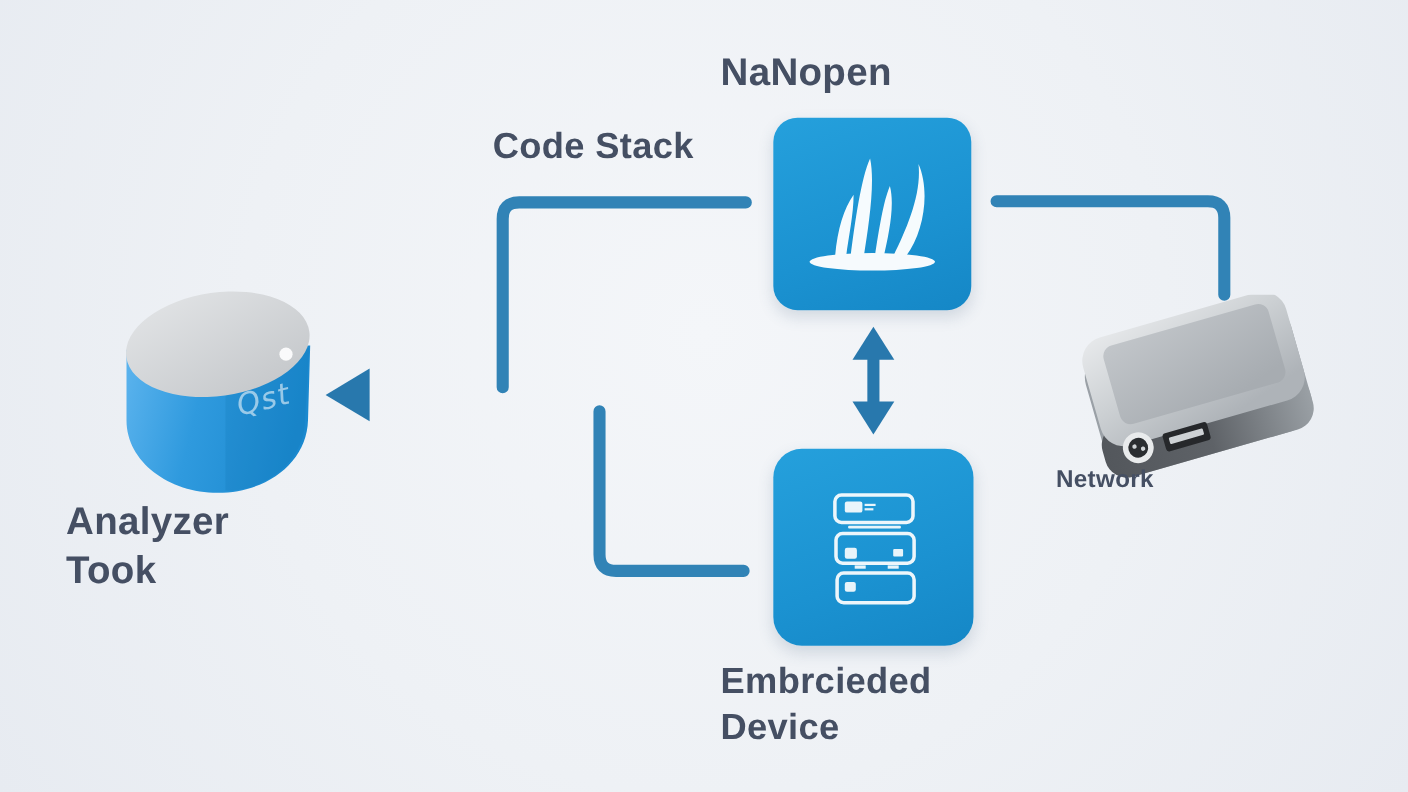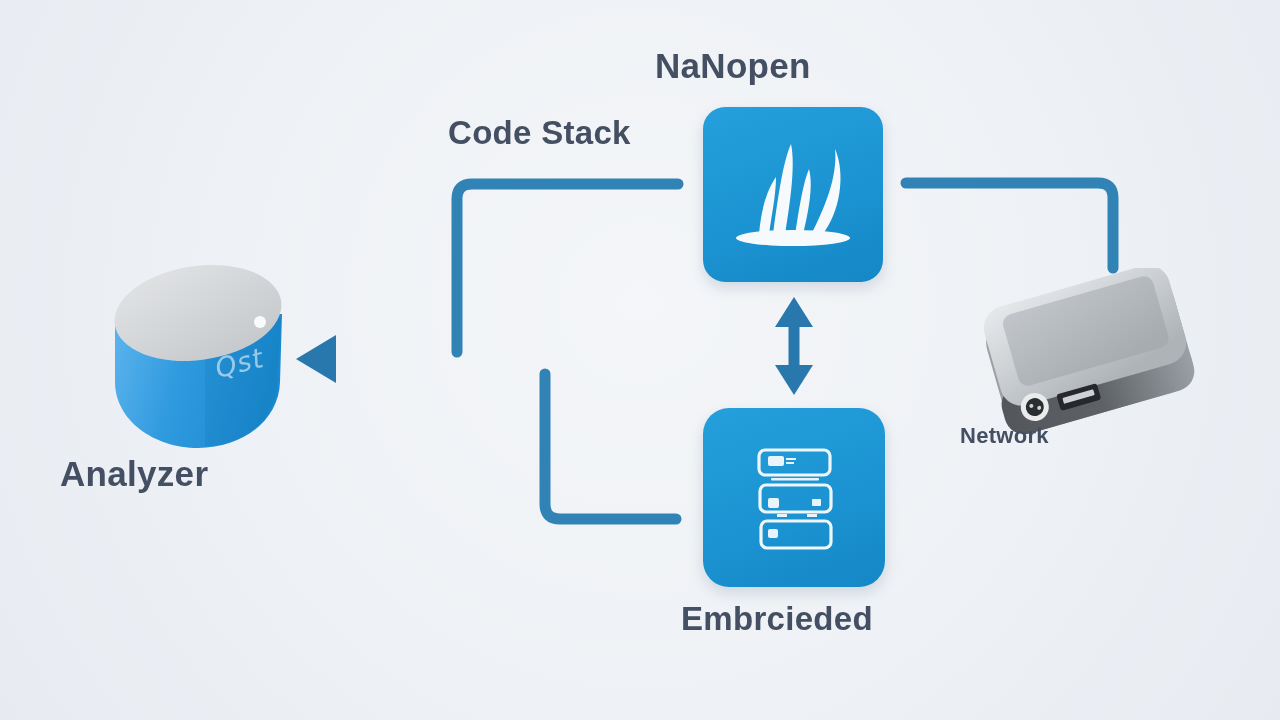--- a/index.html
+++ b/index.html
@@ -13,21 +13,21 @@
   }
   .connectors{position:absolute;left:0;top:0;width:1280px;height:720px;}
   .label{
     position:absolute;color:#454f63;font-weight:700;text-align:left;
     letter-spacing:.3px;line-height:1.28;
   }
   .lbl-nanopen{left:655px;top:44px;width:280px;font-size:35px;}
   .lbl-codestack{left:448px;top:112px;width:280px;font-size:33px;}
   .lbl-tool{left:60px;top:452px;width:290px;font-size:35px;}
   .lbl-analyzer{left:960px;top:422px;width:270px;font-size:22px;}
-  .lbl-device{left:681px;top:598px;width:290px;font-size:33px;}
+  .lbl-device{left:655px;top:598px;width:290px;font-size:33px;}
   .tile{
     position:absolute;background:linear-gradient(160deg,#25a0dc 0%,#1b92d1 60%,#1587c6 100%);
     border-radius:22px;box-shadow:0 6px 14px rgba(60,90,120,.18);
   }
   .tile-nanopen{left:703px;top:107px;width:180px;height:175px;}
   .tile-device{left:703px;top:408px;width:182px;height:179px;border-radius:26px;}
   .tile svg{position:absolute;left:0;top:0;width:100%;height:100%;}
   .cylinder{position:absolute;left:110px;top:260px;width:178px;height:194px;}
   .analyzer{position:absolute;left:982px;top:268px;width:214px;height:170px;}
   .scribble{
@@ -96,20 +96,21 @@
       <path d="M5,58 L5,122 C5,160 44,188 88,188 C133,188 169,160 170,122 L172,54 Z" fill="url(#cylBody)"></path>
       <path d="M95,96 L171,56 L167,126 C165,160 130,187 95,186 Z" fill="#0d6fae" opacity="0.18"></path>
       <ellipse cx="88" cy="53" rx="84" ry="47" fill="url(#cylTop)" transform="rotate(-8 88 53)"></ellipse>
       <circle cx="150" cy="62" r="6" fill="#ffffff" opacity="0.9"></circle>
       <text class="scribble" x="108" y="118" transform="rotate(-14 108 118)">Qst</text>
     </svg>
   </div>
 
   <div class="label lbl-tool">
     <div>Analyzer</div>
+    <div>Took</div>
   </div>
 
   <div class="analyzer">
     <svg viewBox="0 0 214 170">
       <defs>
         <linearGradient id="naTop" x1="0" y1="0" x2="0.6" y2="1">
           <stop offset="0" stop-color="#e8eaec"></stop>
           <stop offset="0.5" stop-color="#ccd0d3"></stop>
           <stop offset="1" stop-color="#aeb3b8"></stop>
         </linearGradient>
@@ -160,15 +161,16 @@
         <rect x="109" y="91" width="9" height="7" rx="1"></rect>
         <rect x="74" y="106" width="10" height="3"></rect>
         <rect x="104" y="106" width="10" height="3"></rect>
         <rect x="65" y="121" width="10" height="9" rx="2"></rect>
       </g>
     </svg>
   </div>
 
   <div class="label lbl-device">
     <div>Embrcieded</div>
+    <div>Device</div>
   </div>
 
 </div>
 
 </body></html>

